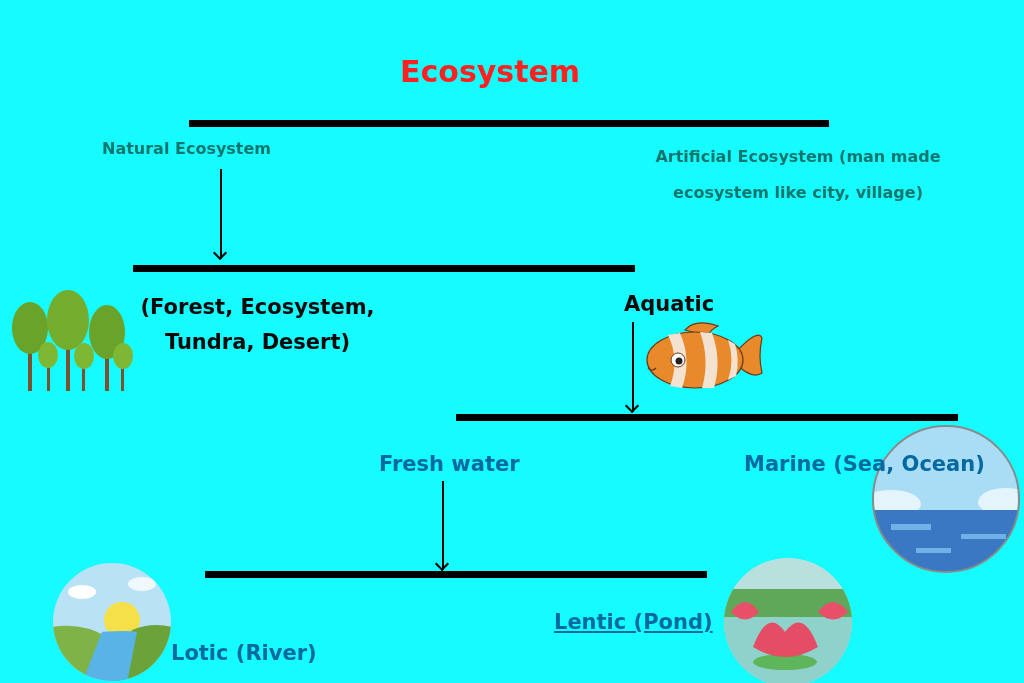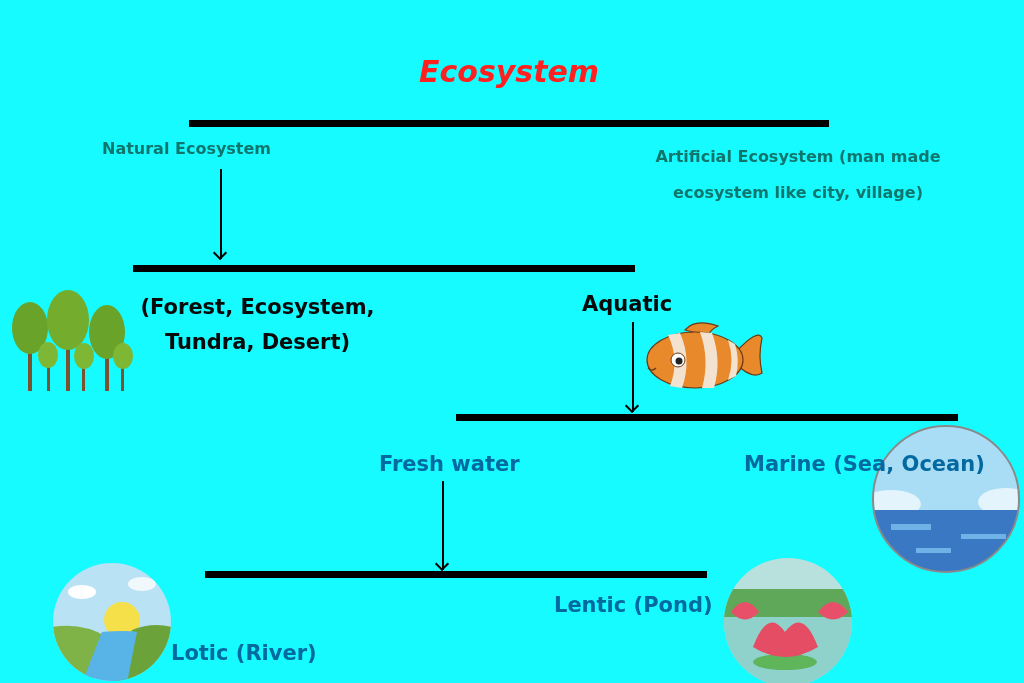--- a/index.html
+++ b/index.html
@@ -11,21 +11,21 @@
   .red{color:#0369a1;font-size:21px;}
   .center{text-align:center;}
   .bar{position:absolute;height:7px;background:#000;}
   .arrow{position:absolute;width:2px;background:#000;}
   .arrow:after{content:"";position:absolute;left:-5px;bottom:0;width:8px;height:8px;border-right:2px solid #000;border-bottom:2px solid #000;transform:rotate(45deg);transform-origin:center;margin-bottom:1px;}
   .img{position:absolute;}
 </style>
 </head>
 <body>
 
-<div class="txt title" style="left:419px;top:54px;font-style:italic;">Ecosystem</div>
+<div class="txt title" style="left:400px;top:54px;">Ecosystem</div>
 <div class="bar" style="left:189px;top:120px;width:640px;"></div>
 
 <div class="txt purple" style="left:102px;top:139px;">Natural Ecosystem</div>
 <div class="txt purple center" style="left:583px;top:139px;width:430px;line-height:36px;">
   <div>Artificial Ecosystem (man made</div>
   <div>ecosystem like city, village)</div>
 </div>
 <div class="arrow" style="left:220px;top:169px;height:90px;"></div>
 <div class="bar" style="left:133px;top:265px;width:502px;"></div>
 
@@ -43,21 +43,21 @@
   <ellipse cx="58" cy="30" rx="21" ry="30" fill="#74ad2e"></ellipse>
   <ellipse cx="74" cy="66" rx="10" ry="13" fill="#7db734"></ellipse>
   <ellipse cx="97" cy="42" rx="18" ry="27" fill="#6aa32a"></ellipse>
   <ellipse cx="113" cy="66" rx="10" ry="13" fill="#7db734"></ellipse>
 </svg>
 
 <div class="txt black center" style="left:130px;top:290px;width:255px;line-height:35px;">
   <div>(Forest, Ecosystem,</div>
   <div>Tundra, Desert)</div>
 </div>
-<div class="txt black" style="left:582px;top:292px;">Aquatic</div>
+<div class="txt black" style="left:624px;top:292px;">Aquatic</div>
 <div class="arrow" style="left:632px;top:322px;height:90px;"></div>
 
 <svg class="img" style="left:640px;top:318px;" width="125" height="76" viewBox="0 0 125 76">
   <path d="M95 35 Q118 10 122 20 Q118 38 122 55 Q112 62 95 45Z" fill="#e8892b" stroke="#6b3a14" stroke-width="1.2"></path>
   <path d="M45 12 Q55 0 78 8 Q70 12 68 18Z" fill="#e8892b" stroke="#6b3a14" stroke-width="1.2"></path>
   <ellipse cx="55" cy="42" rx="48" ry="28" fill="#e8892b" stroke="#6b3a14" stroke-width="1.2"></ellipse>
   <path d="M28 17 Q40 42 30 68 L42 70 Q52 42 40 15Z" fill="#f3e2cf"></path>
   <path d="M60 14 Q70 42 62 70 L74 70 Q82 42 72 15Z" fill="#f3e2cf"></path>
   <path d="M88 22 Q95 42 88 62 L96 58 Q100 42 95 26Z" fill="#f3e2cf"></path>
   <circle cx="38" cy="42" r="7" fill="#fff" stroke="#6b3a14" stroke-width="1"></circle>
@@ -119,13 +119,13 @@
     <rect x="0" y="32" width="130" height="30" fill="#5fa85a"></rect>
     <rect x="0" y="60" width="130" height="70" fill="#8fd1cb"></rect>
     <path d="M8 55 Q22 35 36 55 Q22 70 8 55Z" fill="#e8506a"></path>
     <path d="M95 55 Q110 35 125 55 Q110 70 95 55Z" fill="#e8506a"></path>
     <ellipse cx="62" cy="105" rx="32" ry="8" fill="#5eb55a"></ellipse>
     <path d="M30 90 Q45 50 62 75 Q80 50 95 90 Q62 110 30 90Z" fill="#e44d63"></path>
   </g>
 </svg>
 
 <div class="txt red" style="left:171px;top:593px;margin-top:48px;">Lotic (River)</div>
-<div class="txt red" style="left:554px;top:593px;">Lentic (Pond)</div>
+<div class="txt red" style="left:554px;top:610px;text-decoration:underline;">Lentic (Pond)</div>
 
 </body></html>

